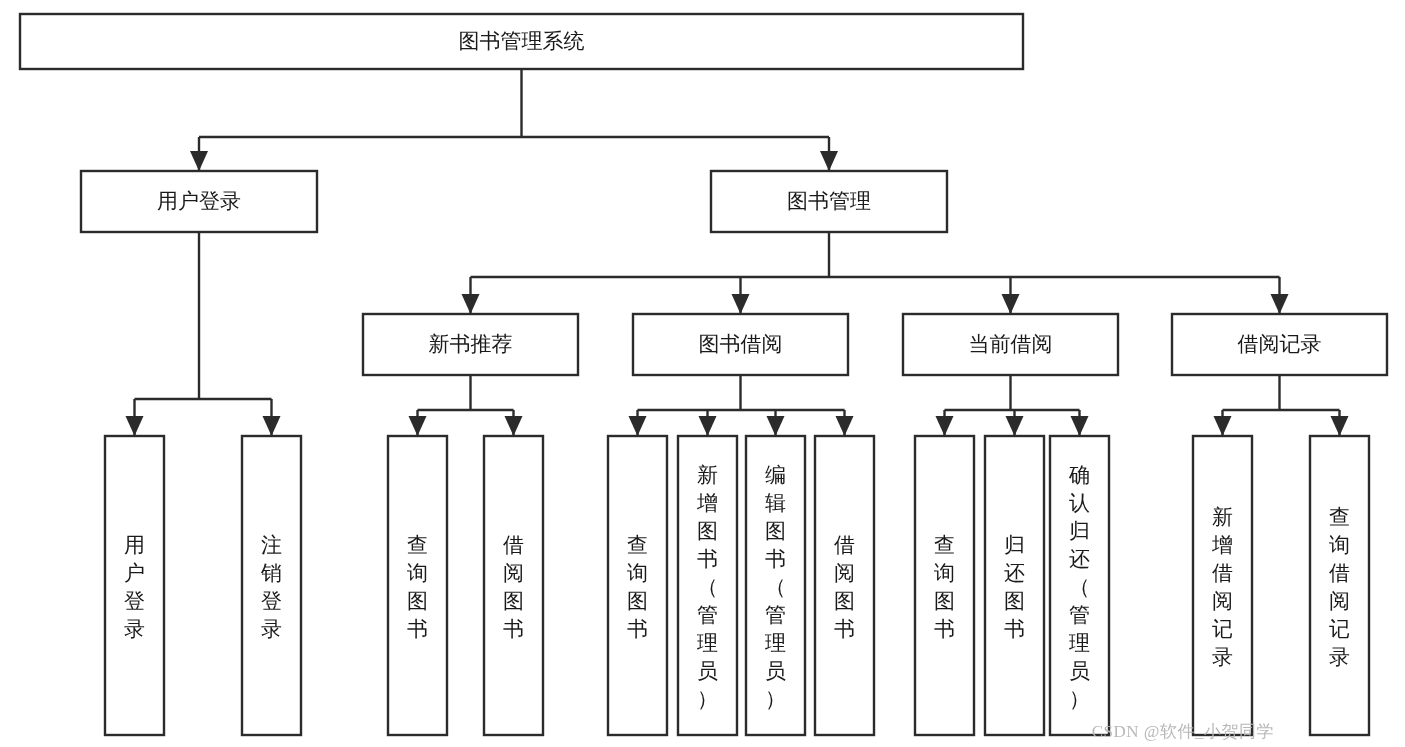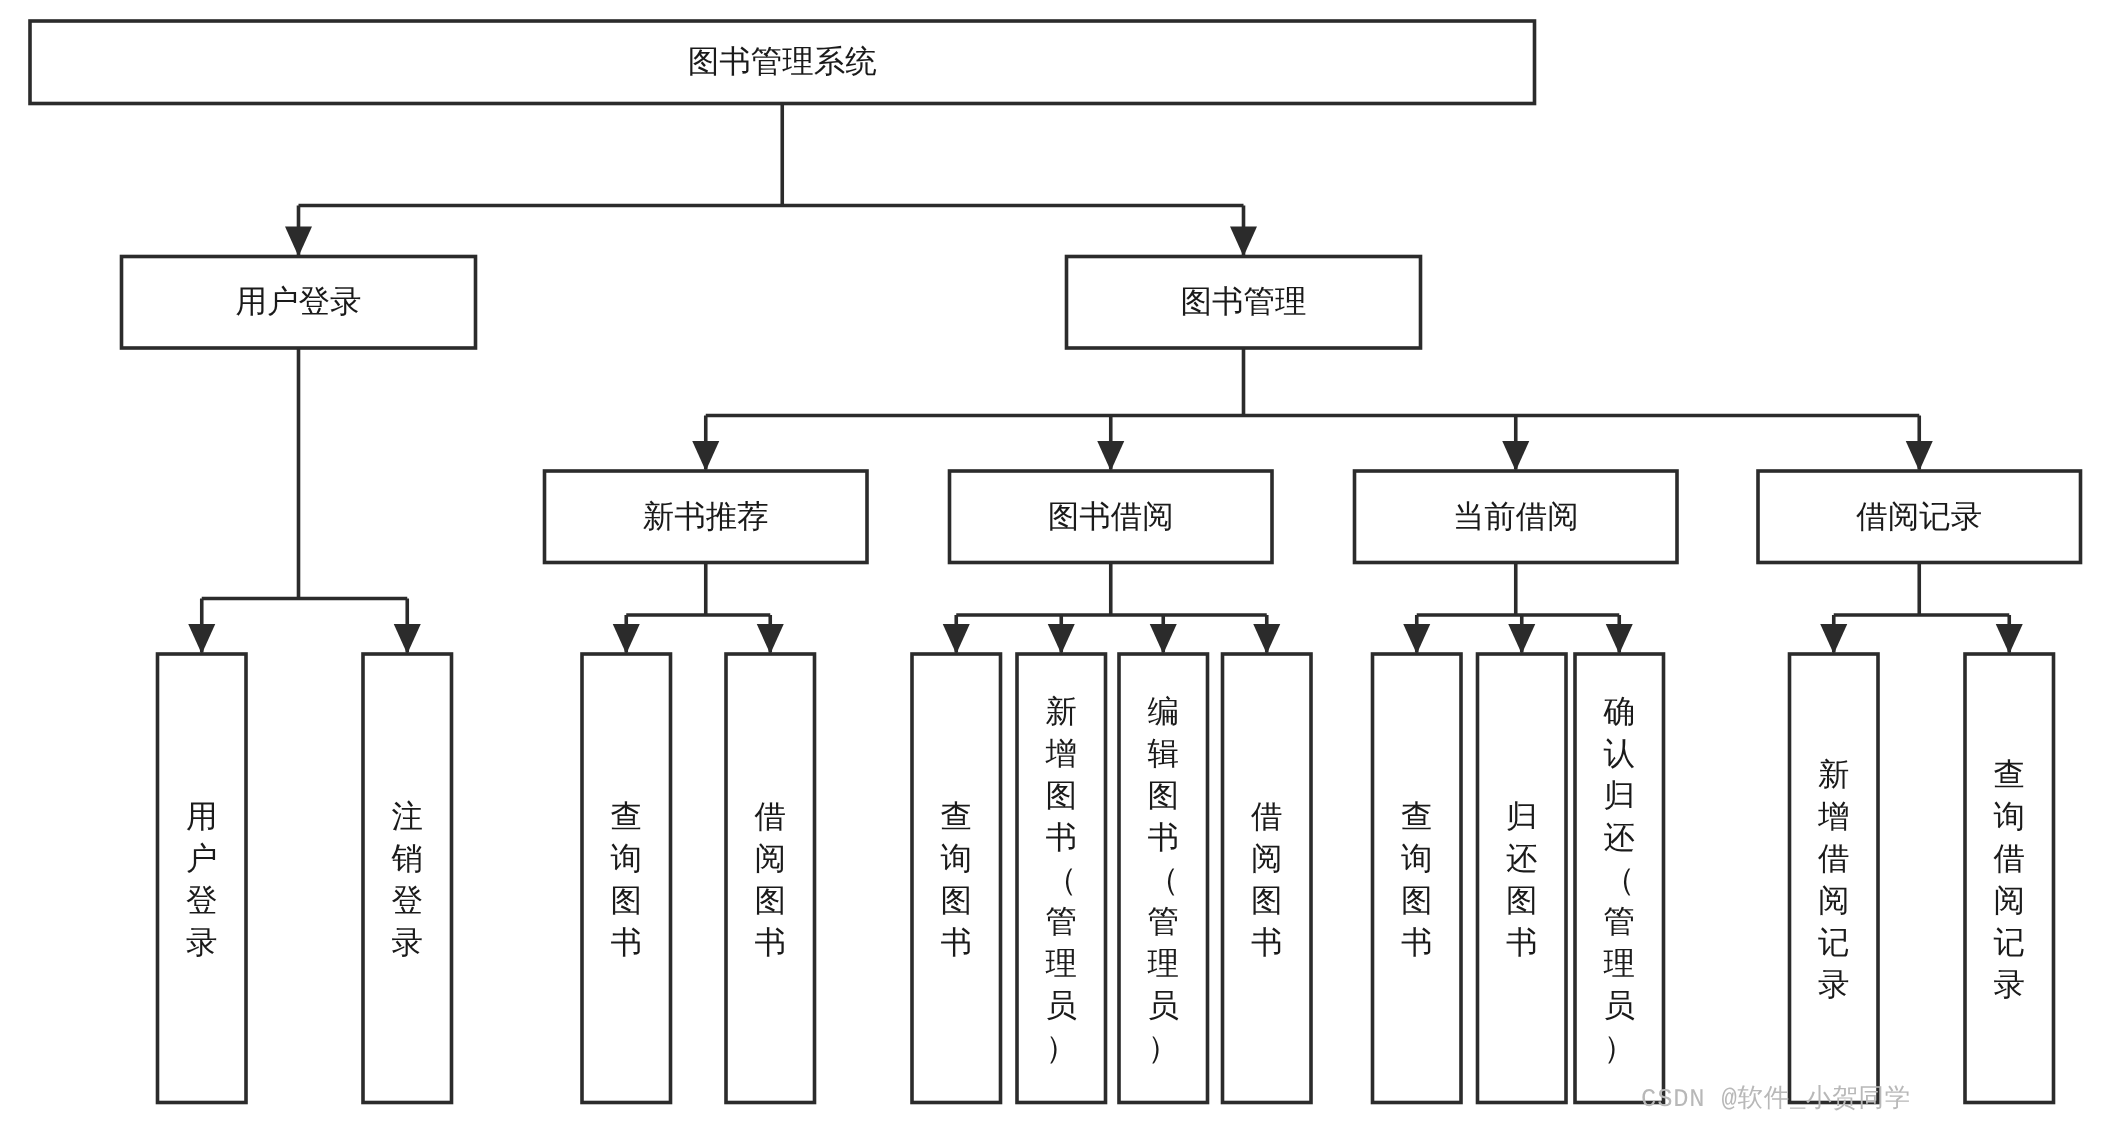--- a/index.html
+++ b/index.html
@@ -52,21 +52,21 @@
   .node-label-v {
     font-family: "Liberation Sans", "DejaVu Sans", sans-serif;
     font-size: 21px;
     fill: #1a1a1a;
     text-anchor: middle;
   }
   .watermark {
     position: absolute;
     right: 10px;
     bottom: 4px;
-    font-family: Liberation Mono, monospace;
+    font-family: Liberation Serif, serif;
     font-size: 17px;
     color: #b8b8b8;
     white-space: nowrap;
     letter-spacing: 0.5px;
   }
 </style>
 </head>
 <body>
 
 <div id="diagram-root">

